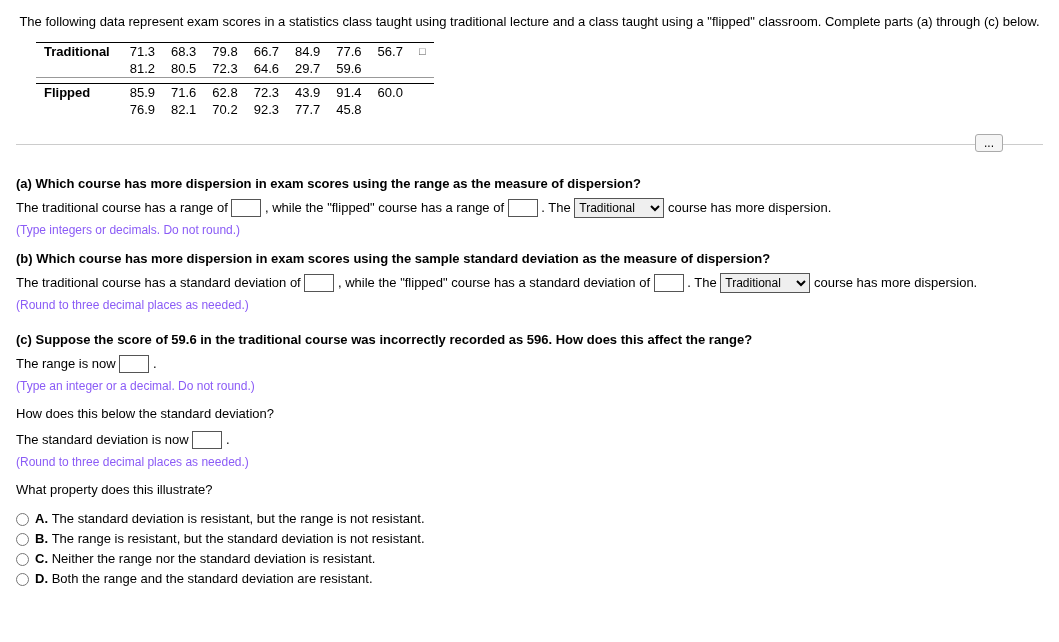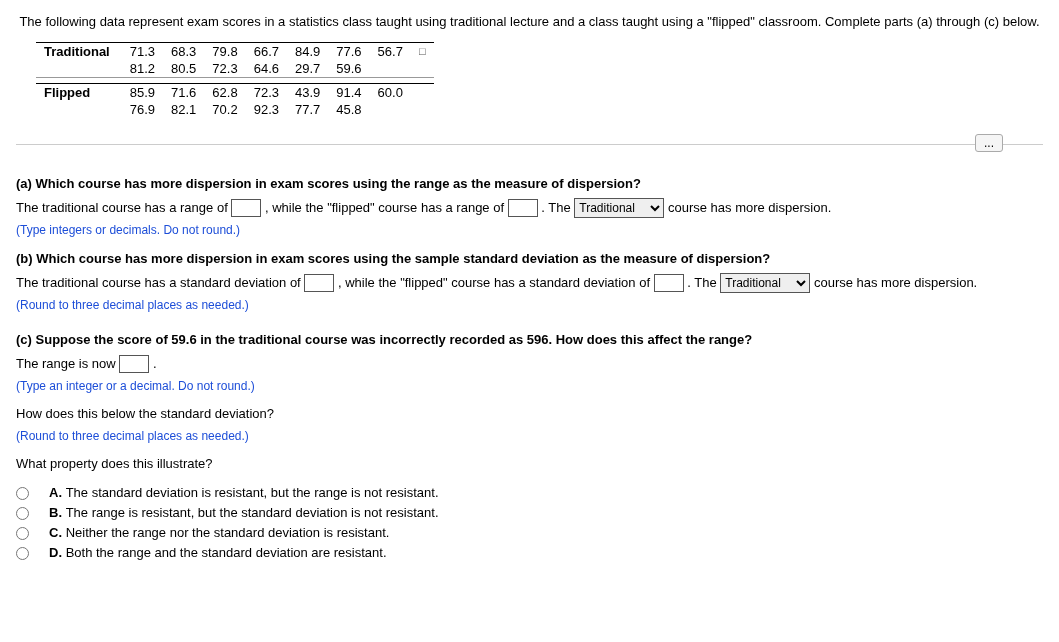--- a/index.html
+++ b/index.html
@@ -49,21 +49,21 @@
     .part-label {
       font-weight: bold;
       margin-top: 14px;
       margin-bottom: 6px;
     }
     .question-line {
       margin-bottom: 4px;
       line-height: 1.7;
     }
     .hint-text {
-      color: #1d4ed8;
+      color: #8b5cf6;
       font-size: 12px;
       margin-bottom: 10px;
     }
     .inline-input {
       width: 30px;
       height: 18px;
       border: 1px solid #555;
       font-size: 12px;
       vertical-align: middle;
       text-align: center;
@@ -72,21 +72,21 @@
       height: 20px;
       font-size: 12px;
       vertical-align: middle;
       border: 1px solid #555;
       width: 90px;
     }
     .radio-option {
       display: flex;
       align-items: center;
       margin-bottom: 5px;
-      gap: 20px;
+      gap: 6px;
     }
     .radio-option input[type="radio"] {
       margin-top: 2px;
       flex-shrink: 0;
     }
     .radio-option .option-label {
       font-weight: normal;
     }
     .options-section {
       margin-top: 10px;
@@ -197,20 +197,25 @@
     <span>(c)</span> <span>Suppose the score of 59.6 in the traditional course was incorrectly recorded as 596. How does this affect the range?</span>
   </p>
   <p class="question-line">
     <span>The range is now</span>
     <input class="inline-input" type="text" value="" style="">
     <span>.</span>
   </p>
   <p class="hint-text">(Type an integer or a decimal. Do not round.)</p>
 
   <p class="question-line">How does this below the standard deviation?</p>
+  <p class="question-line" style="margin-top:4px;">
+    <span>The standard deviation is now</span>
+    <input class="inline-input" type="text" value="" style="">
+    <span>.</span>
+  </p>
   <p class="hint-text">(Round to three decimal places as needed.)</p>
 
   <p class="question-line">What property does this illustrate?</p>
 
   <div class="options-section">
     <div class="radio-option">
       <input type="radio" name="property" value="A" style="">
       <span class="option-label">
         <strong>A.</strong>&nbsp;<span>The standard deviation is resistant, but the range is not resistant.</span>
       </span>

